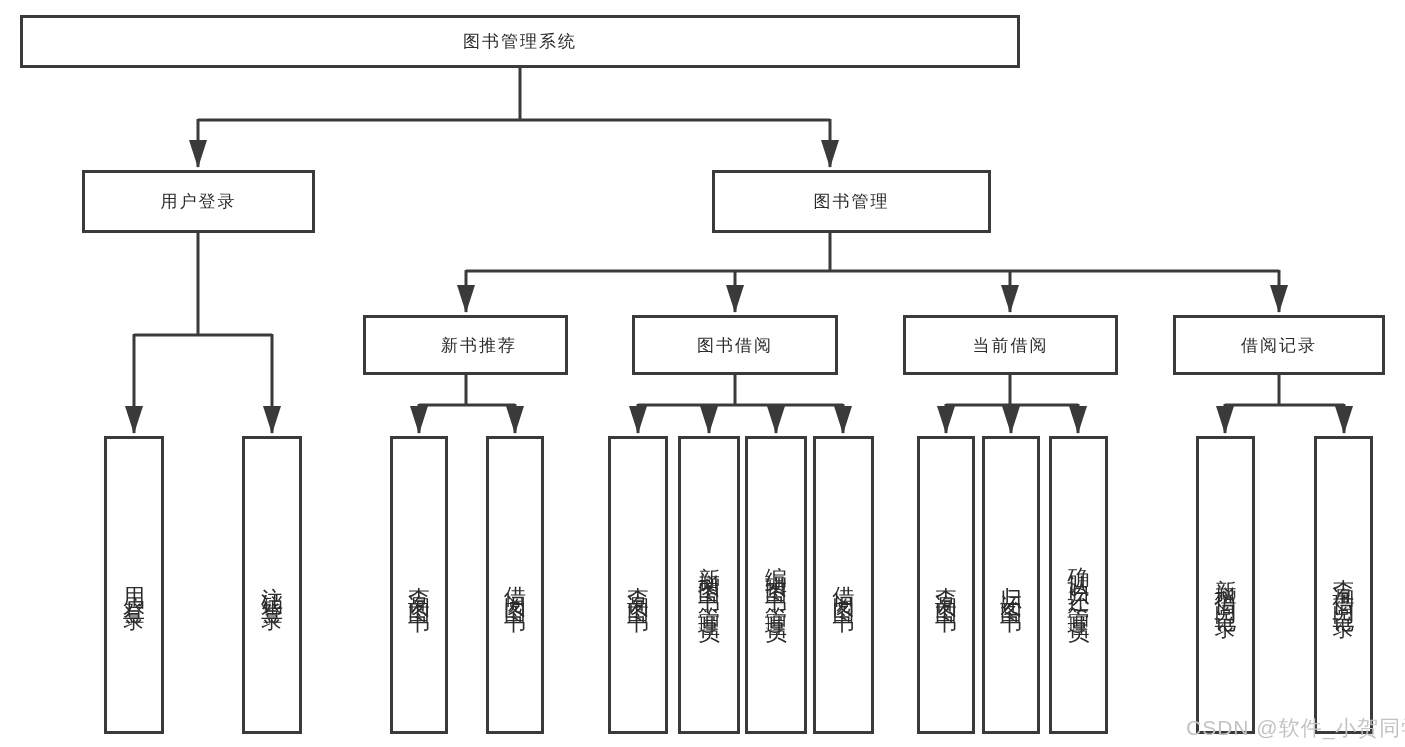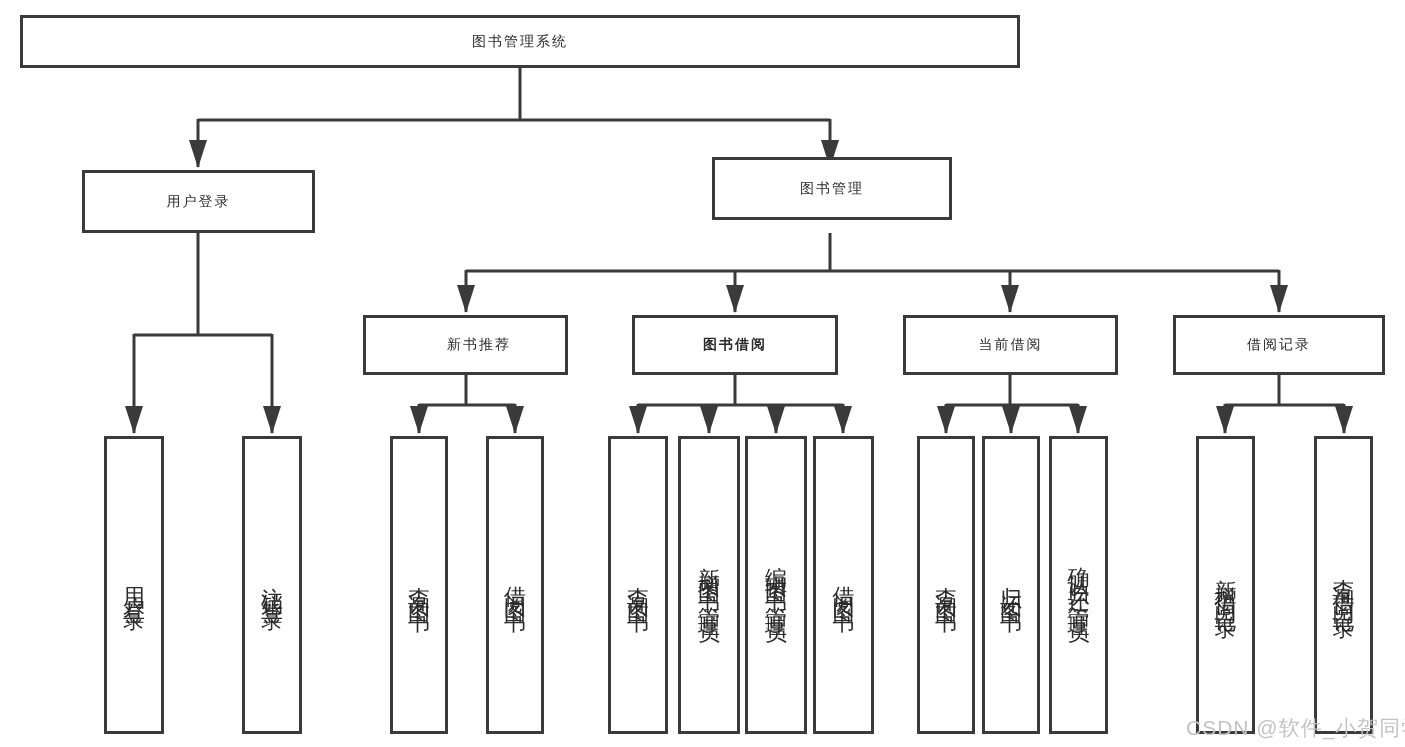--- a/index.html
+++ b/index.html
@@ -13,21 +13,21 @@
   #wires{position:absolute;left:0;top:0;width:1405px;height:747px;z-index:0;}
   .node{
     position:absolute;
     box-sizing:border-box;
     border:3px solid #3a3a3a;
     background:#ffffff;
     display:flex;align-items:center;justify-content:center;
     color:#2b2b2b;
     z-index:1;
   }
-  .h-label{font-size:14px;letter-spacing:2px;white-space:nowrap;}
+  .h-label{font-size:17px;letter-spacing:2px;white-space:nowrap;}
   .v-label{
     writing-mode:vertical-rl;
     text-orientation:mixed;
     font-size:22px;
     letter-spacing:8px;
     line-height:1;
     white-space:nowrap;
   }
   .watermark{
     position:absolute;
@@ -87,28 +87,28 @@
     </g>
   </svg>
 
   <div class="node" style="left:20px;top:15px;width:1000px;height:53px;">
     <span class="h-label">图书管理系统</span>
   </div>
 
   <div class="node" style="left:82px;top:170px;width:233px;height:63px;">
     <span class="h-label">用户登录</span>
   </div>
-  <div class="node" style="left:712px;top:157px;width:240px;height:63px;">
+  <div class="node" style="left:712px;top:170px;width:279px;height:63px;">
     <span class="h-label">图书管理</span>
   </div>
 
   <div class="node" style="left:363px;top:315px;width:205px;height:60px;padding-left:27px;">
     <span class="h-label">新书推荐</span>
   </div>
-  <div class="node" style="left:632px;top:315px;width:206px;height:60px;font-weight:bold;">
+  <div class="node" style="left:632px;top:315px;width:206px;height:60px;">
     <span class="h-label">图书借阅</span>
   </div>
   <div class="node" style="left:903px;top:315px;width:215px;height:60px;">
     <span class="h-label">当前借阅</span>
   </div>
   <div class="node" style="left:1173px;top:315px;width:212px;height:60px;">
     <span class="h-label">借阅记录</span>
   </div>
 
   <div class="node" style="left:104px;top:436px;width:60px;height:298px;">

